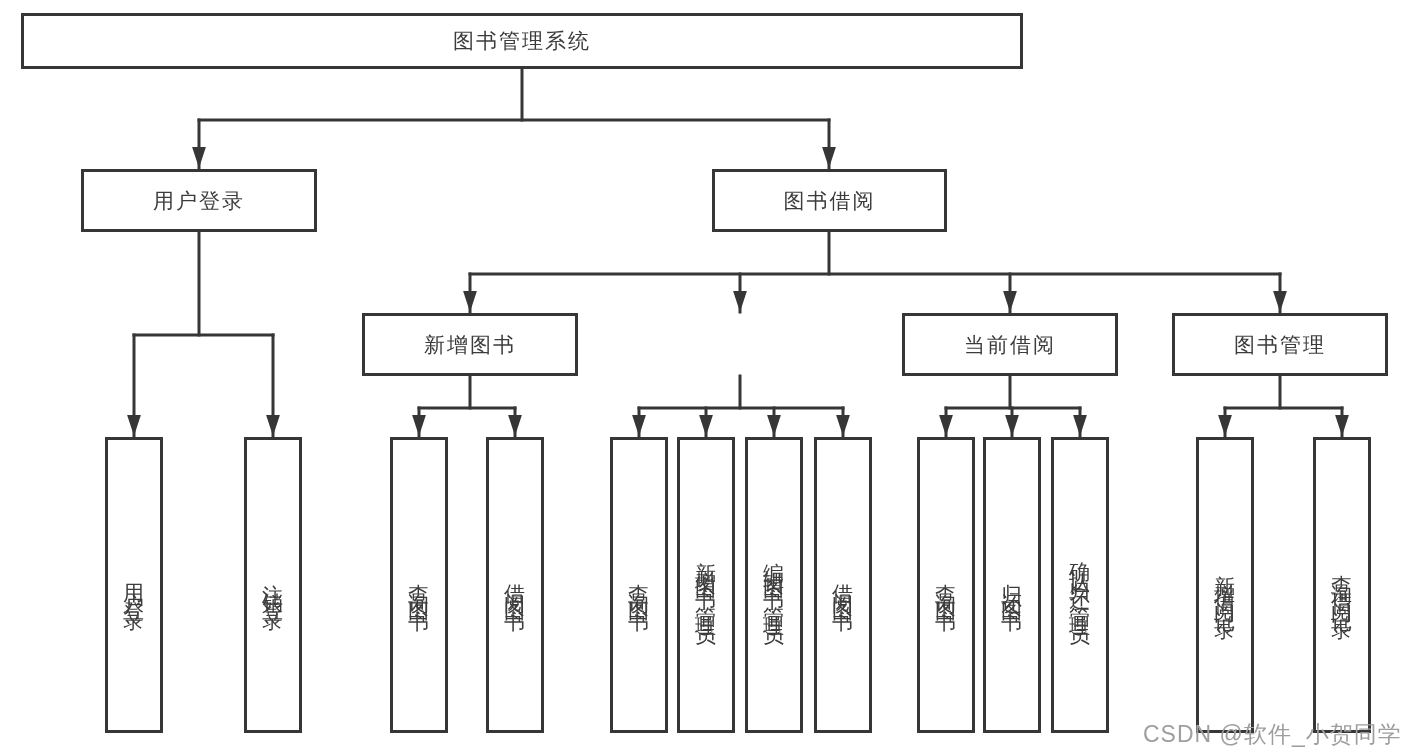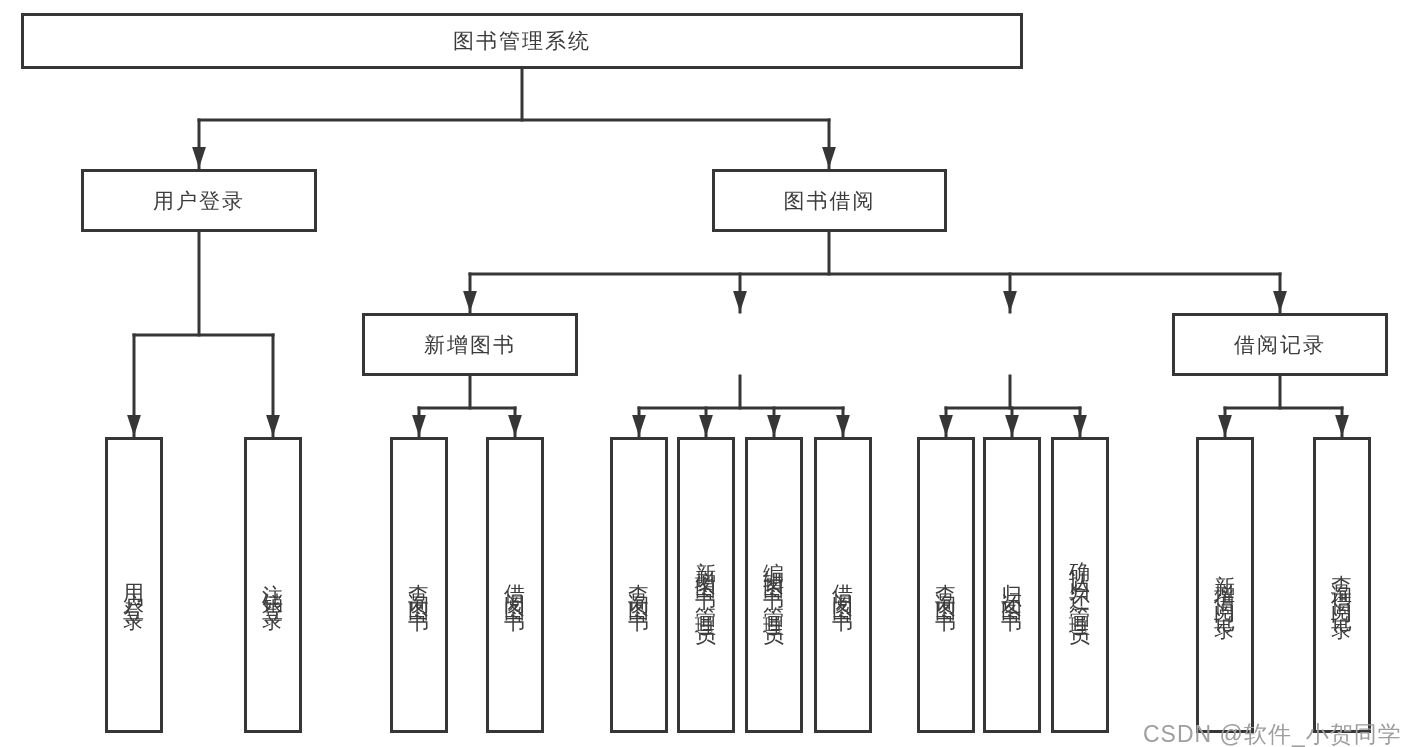--- a/index.html
+++ b/index.html
@@ -108,22 +108,25 @@
   <div class="box" style="left:81px;top:169px;width:236px;height:63px">
     <span class="lbl">用户登录</span>
   </div>
   <div class="box" style="left:712px;top:169px;width:235px;height:63px">
     <span class="lbl">图书借阅</span>
   </div>
 
   <div class="box" style="left:362px;top:313px;width:216px;height:63px">
     <span class="lbl">新增图书</span>
   </div>
+  <div class="box" style="left:902px;top:313px;width:216px;height:63px">
+    <span class="lbl">当前借阅</span>
+  </div>
   <div class="box" style="left:1172px;top:313px;width:216px;height:63px">
-    <span class="lbl">借阅记录</span>
+    <span class="lbl">图书管理</span>
   </div>
 
   <div class="box" style="left:105px;top:437px;width:58px;height:296px">
     <span class="vtext">用户登录</span>
   </div>
   <div class="box" style="left:244px;top:437px;width:58px;height:296px">
     <span class="vtext">注销登录</span>
   </div>
 
   <div class="box" style="left:390px;top:437px;width:58px;height:296px">

